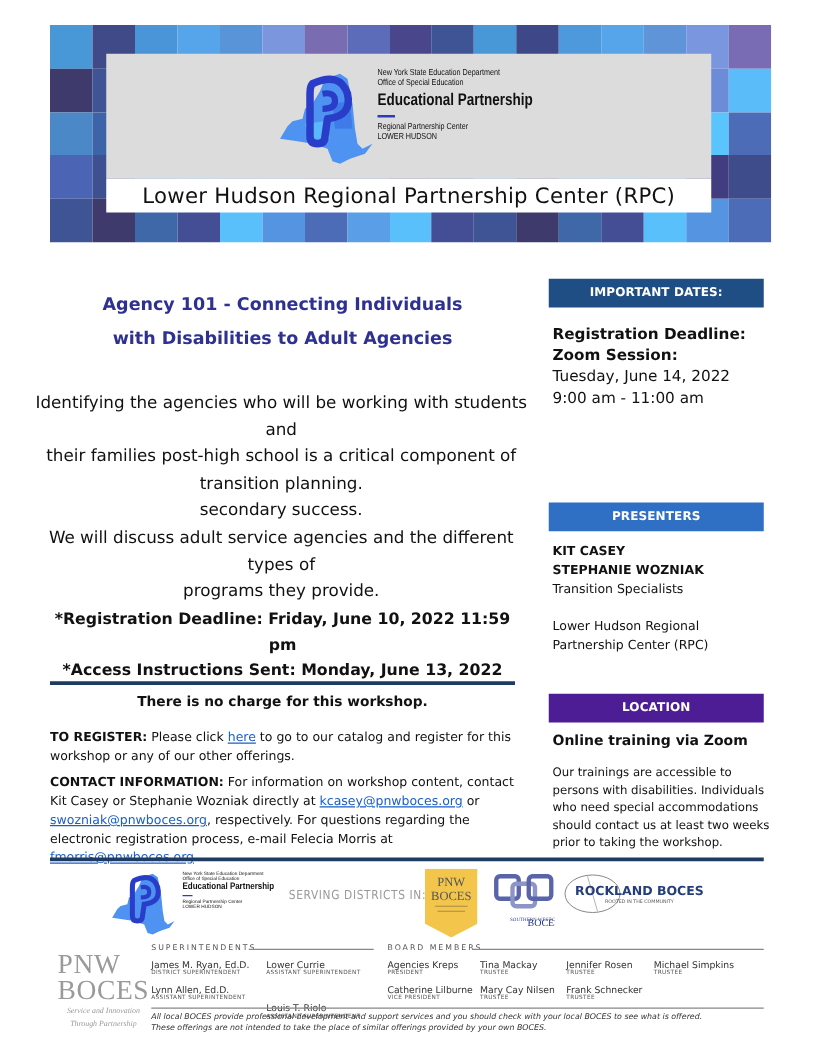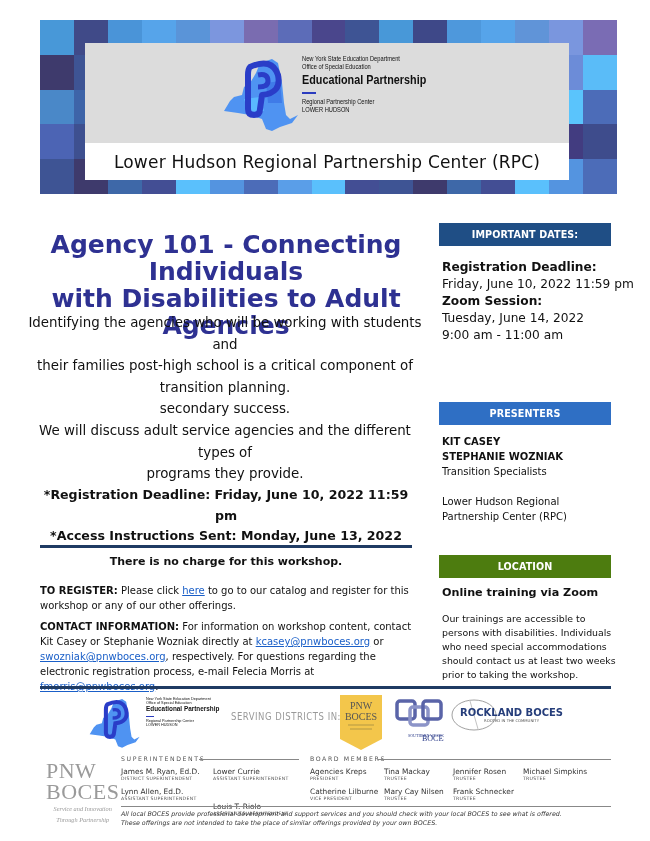--- a/index.html
+++ b/index.html
@@ -5,32 +5,32 @@
   * { box-sizing: border-box; margin: 0; padding: 0; }
   body {
     width: 650px; height: 841px; background: #ffffff; position: relative; overflow: hidden;
     font-family: "Liberation Sans", "DejaVu Sans", sans-serif; color: #111;
   }
   
   .banner { position: absolute; left: 40px; top: 20px; width: 577px; height: 174px; overflow: hidden; }
   .mosaic { position: absolute; inset: 0; display: grid; grid-template-columns: repeat(17, 1fr); grid-template-rows: repeat(5, 1fr); }
   .mosaic div { width: 100%; height: 100%; }
   .panel { position: absolute; left: 45px; top: 23px; width: 484px; height: 100px; background: #dcdcdc; }
-  .title-strip { position: absolute; left: 45px; top: 123px; width: 484px; height: 37px; background: #fff;
+  .title-strip { position: absolute; left: 45px; top: 123px; width: 484px; height: 27px; background: #fff;
     display: flex; align-items: center; justify-content: center;
     font-family: "DejaVu Sans", sans-serif; font-size: 17px; letter-spacing: 0.2px; color: #111; }
   .ny-logo { position: absolute; left: 180px; top: 33px; width: 80px; height: 80px; }
   .ep-text { position: absolute; left: 262px; top: 35px; font-family: "Liberation Sans", sans-serif; color: #111; line-height: 1.15; }
   .ep-text .s { font-size: 7px; display: block; transform: scaleX(0.82); transform-origin: left; }
   .ep-text .b { font-size: 13.5px; font-weight: bold; display: block; transform: scaleX(0.8); transform-origin: left; margin: 1px 0; }
   .ep-text .bar { display: block; width: 14px; height: 2px; background: #2b3cbf; margin: 4px 0 4px 0; }
 
   
   .main-title { position: absolute; left: 40px; top: 231px; width: 372px; text-align: center;
-    color: #2e3192; font-weight: bold; font-size: 25px; line-height: 27px; font-family: "DejaVu Sans", sans-serif; }
+    color: #2e3192; font-weight: bold; font-size: 14px; line-height: 27px; font-family: "DejaVu Sans", sans-serif; }
   .desc { position: absolute; left: 20px; top: 312px; width: 410px; text-align: center; font-size: 13.4px; line-height: 21.6px; color: #111; font-family: "DejaVu Sans", sans-serif; }
   .deadlines { position: absolute; left: 40px; top: 485px; width: 372px; text-align: center; font-weight: bold; font-size: 12.6px; line-height: 20.5px; font-family: "DejaVu Sans", sans-serif; }
   .divider { position: absolute; left: 40px; width: 372px; height: 3px; background: #1f3b63; }
   .no-charge { position: absolute; left: 40px; top: 555px; width: 372px; text-align: center; font-weight: bold; font-size: 11px; font-family: "DejaVu Sans", sans-serif; }
   .info { position: absolute; left: 40px; width: 380px; font-size: 10px; line-height: 15px; font-family: "DejaVu Sans", sans-serif; color: #111; }
   .info b { font-weight: bold; }
   .info a { color: #1a5fc8; text-decoration: underline; cursor: pointer; }
 
   
   .side-head { position: absolute; left: 439px; width: 172px; height: 23px; color: #fff; font-weight: bold; font-size: 9.6px;
@@ -204,37 +204,36 @@
   <b>TO REGISTER:</b><span> Please click </span><a>here</a><span> to go to our catalog and register for this workshop or any of our other offerings.</span>
 </div>
 
 <div class="info" style="top:619px;">
   <b>CONTACT INFORMATION:</b><span> For information on workshop content, contact Kit Casey or Stephanie Wozniak directly at </span><a>kcasey@pnwboces.org</a><span> or </span><a>swozniak@pnwboces.org</a><span>,  respectively. For questions regarding the electronic registration process, e-mail Felecia Morris at </span><a>fmorris@pnwboces.org</a><span>.</span>
 </div>
 
 <div class="side-head" id="dates-head" style="top: 223px; background: rgb(31, 78, 133);">IMPORTANT DATES:</div>
 <div class="side-body dates">
   <b>Registration Deadline:</b>
-  <span>Friday, June 10, 2022 11:59 pm</span>
   <b>Zoom Session:</b>
   <div>Tuesday, June 14, 2022</div>
   <div>9:00 am - 11:00 am</div>
 </div>
 
 <div class="side-head" id="pres-head" style="top: 402px; background: rgb(47, 111, 196);">PRESENTERS</div>
 <div class="side-body pres">
   <b>KIT CASEY</b>
   <b>STEPHANIE WOZNIAK</b>
   <div>Transition Specialists</div>
   <div style="height:15px"></div>
   <div>Lower Hudson Regional</div>
   <div>Partnership Center (RPC)</div>
 </div>
 
-<div class="side-head" id="loc-head" style="top: 555px; background: #4d7c0f;">LOCATION</div>
+<div class="side-head" id="loc-head" style="top: 555px; background: #4c1d95;">LOCATION</div>
 <div class="side-body loc-title">Online training via Zoom</div>
 <div class="side-body loc-text">Our trainings are accessible to persons with disabilities. Individuals who need special accommodations should contact us at least two weeks prior to taking the workshop.</div>
 
 <div class="footer-bar"></div>
 
 <svg class="f-logo-ny" viewBox="0 0 80 80">
   <path d="M4 58 L10 48 L14 44 L22 42 L24 34 L30 30 L36 20 L40 10 L52 6 L58 10 L62 30 L64 50 L66 62 L70 66 L78 62 L72 70 L60 74 L52 78 L46 76 L42 66 L30 62 L18 60 Z" fill="#4f93f2"></path>
   <path d="M30 14 Q52 4 58 22 Q62 40 42 42 L40 56 Q40 62 34 62 Q28 62 28 56 L28 22 Q28 16 30 14 Z" fill="none" stroke="#2a3dc8" stroke-width="6"></path>
   <path d="M38 22 Q48 20 48 28 Q48 34 38 34" fill="none" stroke="#2a3dc8" stroke-width="5"></path>
 </svg>

